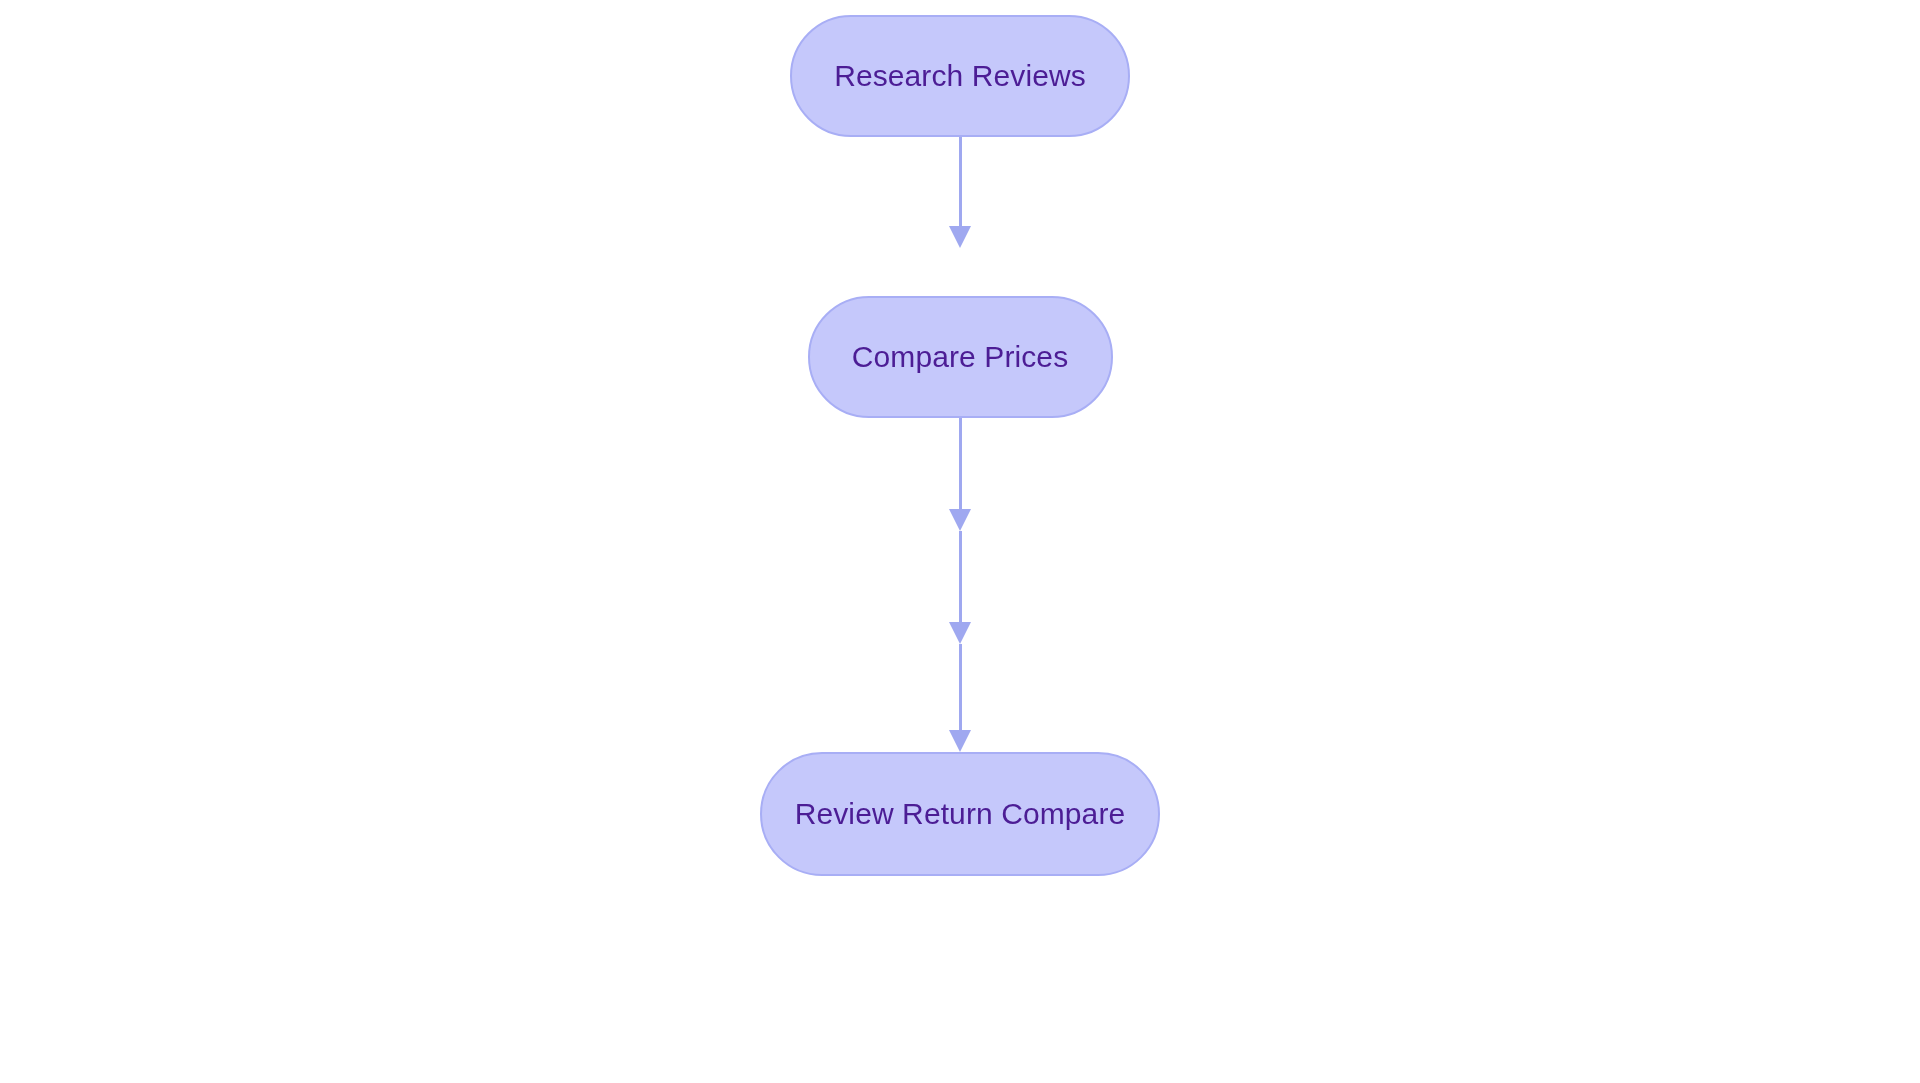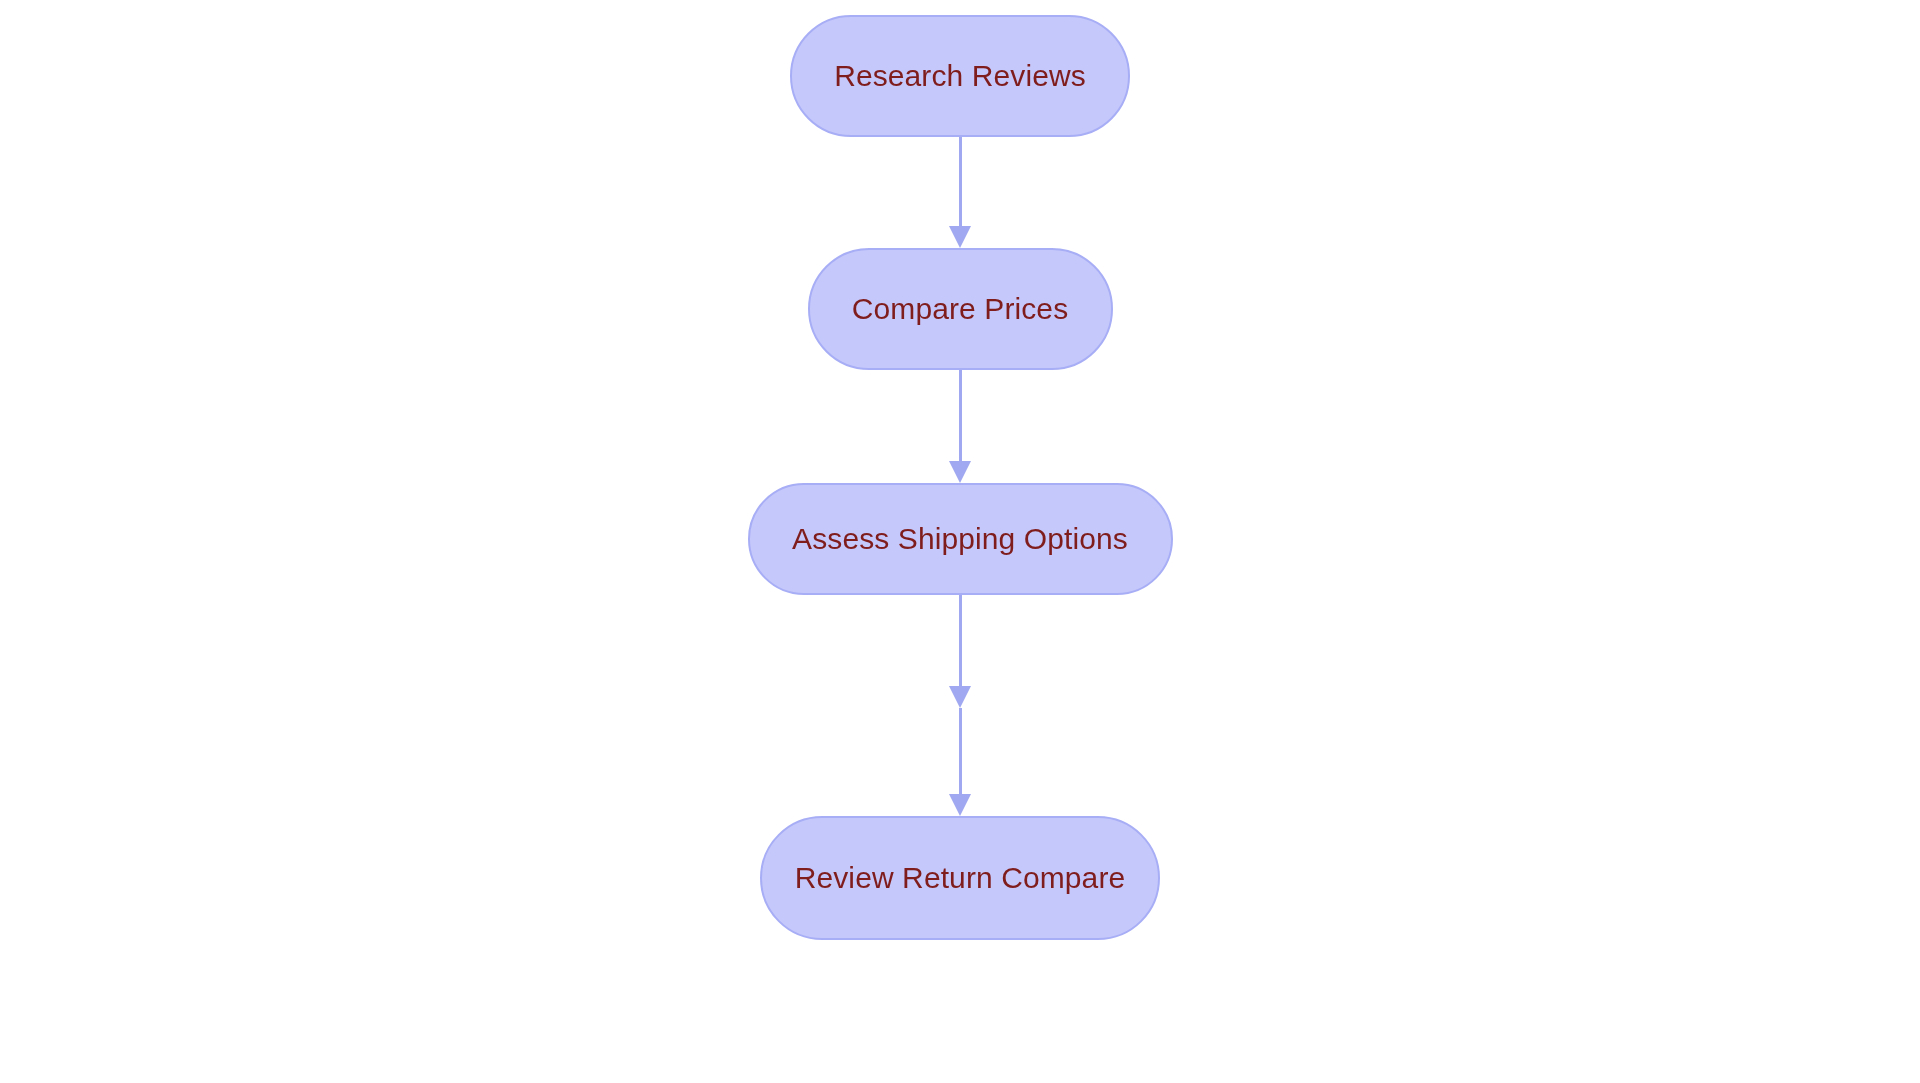--- a/index.html
+++ b/index.html
@@ -28,21 +28,21 @@
     align-items: center;
   }
   .node {
     box-sizing: border-box;
     display: flex;
     align-items: center;
     justify-content: center;
     background: #c5c8fb;
     border: 2px solid #a8aef5;
     border-radius: 9999px;
-    color: #7f1d1d;
+    color: #4c1d95;
     font-size: 30px;
     font-weight: 400;
     letter-spacing: 0.1px;
     line-height: 1;
     white-space: nowrap;
     text-align: center;
   }
   .node-label {
     display: block;
     padding: 0 26px;
@@ -64,21 +64,21 @@
     width: 0;
     height: 0;
     border-left: 11px solid transparent;
     border-right: 11px solid transparent;
     border-top: 22px solid #9fa8f0;
     flex: 0 0 auto;
   }
 
   
   .n0 { width: 340px; height: 122px; margin-top: 15px; }
-  .n1 { width: 305px; height: 122px; }
+  .n1 { width: 305px; height: 122px; margin-top: 48px; }
   .n2 { width: 425px; height: 112px; }
   .n3 { width: 390px; height: 122px; }
   .n4 { width: 400px; height: 124px; }
 
   .c0 { height: 111px; }
   .c1 { height: 113px; }
   .c2 { height: 113px; }
   .c3 { height: 108px; }
 </style>
 </head>
@@ -98,23 +98,20 @@
 
     <div class="node n1">
       <span class="node-label">Compare Prices</span>
     </div>
 
     <div class="connector c1">
       <div class="connector-line"></div>
       <div class="connector-head"></div>
     </div>
 
-    <div class="node n2">
-      <span class="node-label">Assess Shipping Options</span>
-    </div>
 
     <div class="connector c2">
       <div class="connector-line"></div>
       <div class="connector-head"></div>
     </div>
 
 
     <div class="connector c3">
       <div class="connector-line"></div>
       <div class="connector-head"></div>

